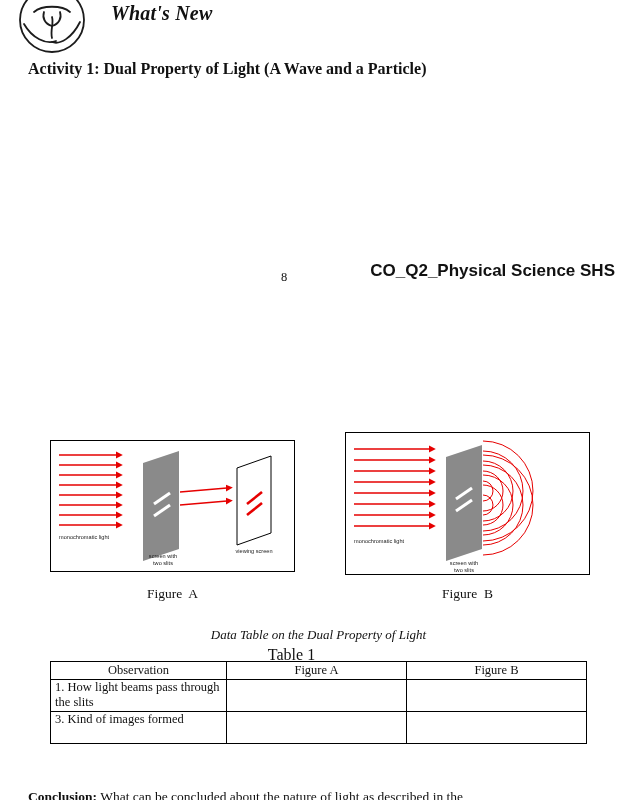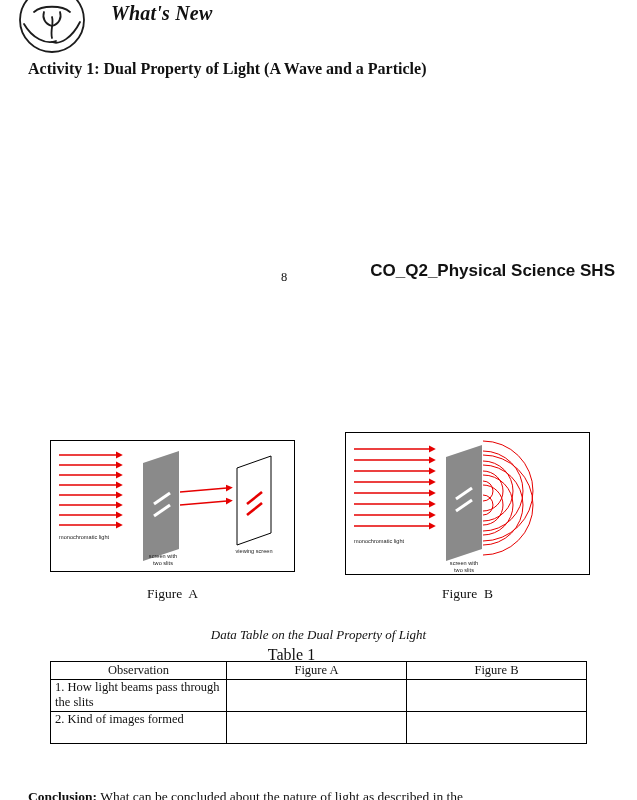--- a/index.html
+++ b/index.html
@@ -168,21 +168,21 @@
         <th class="obs-col">Observation</th>
         <th class="fig-col">Figure A</th>
         <th class="fig-col">Figure B</th>
       </tr>
       <tr class="data-row">
         <td class="obs-col">1. How light beams pass through the slits</td>
         <td class="fig-col"></td>
         <td class="fig-col"></td>
       </tr>
       <tr class="data-row">
-        <td class="obs-col">2. Kind of images formed</td>
+        <td class="obs-col">3. Kind of images formed</td>
         <td class="fig-col"></td>
         <td class="fig-col"></td>
       </tr>
     </tbody>
   </table>
 
   <div class="conclusion">
     <span class="lbl">Conclusion:</span>
     <span>What can be concluded about the nature of light as described in the</span>
   </div>

